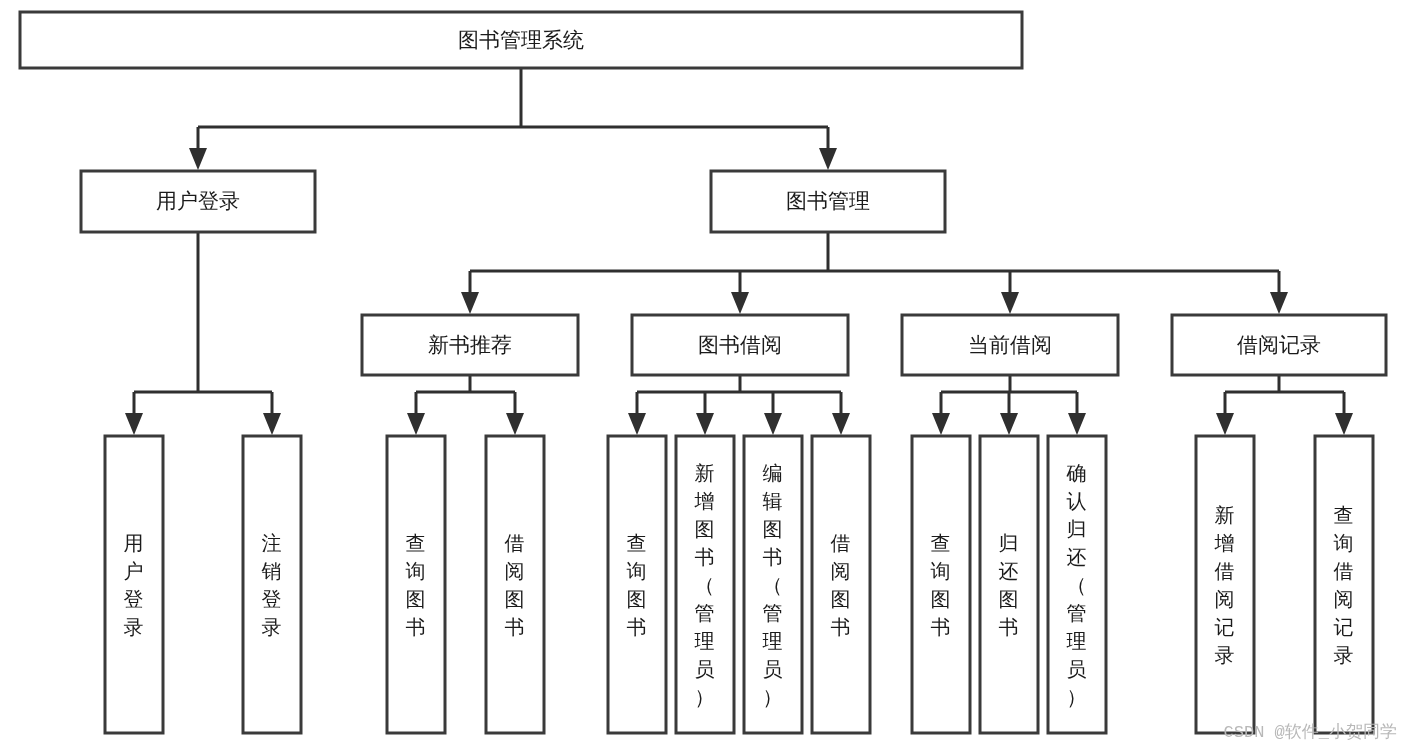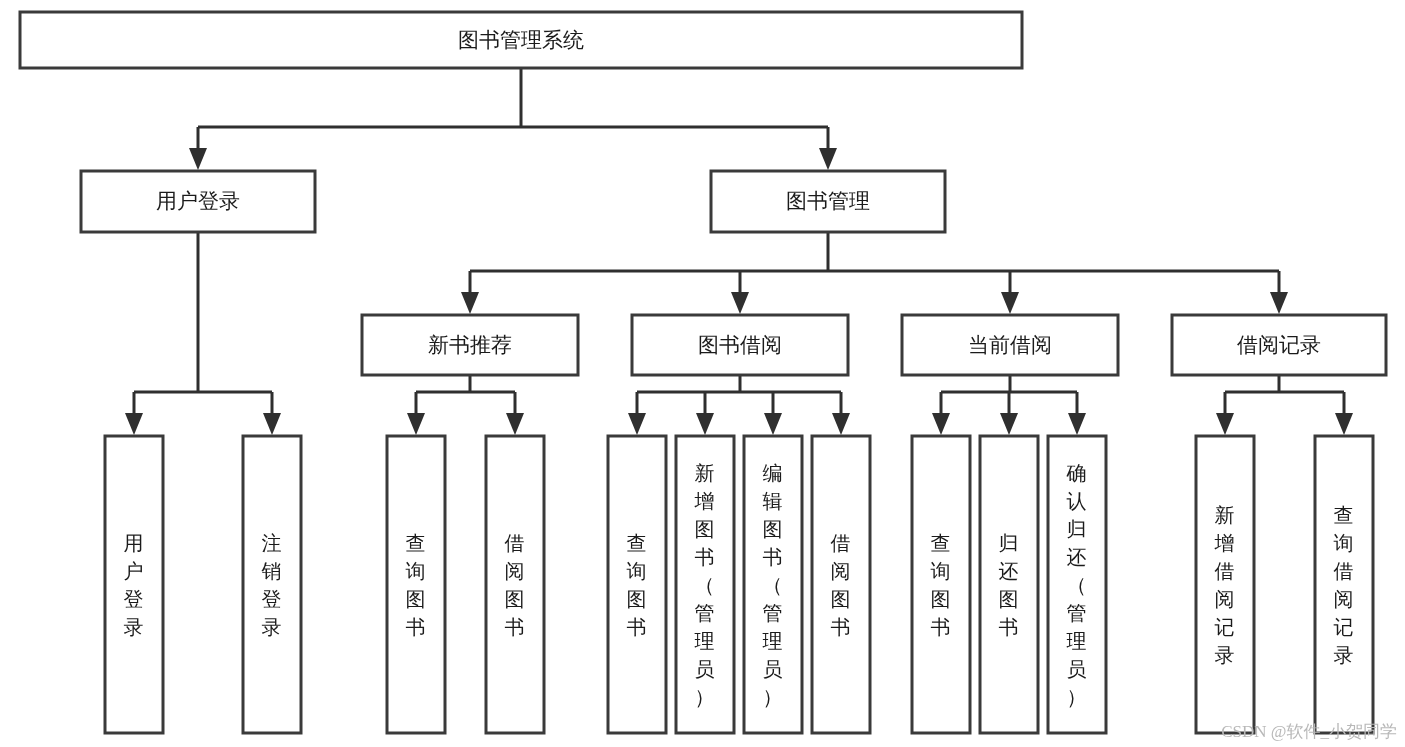--- a/index.html
+++ b/index.html
@@ -50,21 +50,21 @@
     stroke-width: 3;
     fill: none;
   }
   .arrow-head {
     fill: #2f2f2f;
   }
   .watermark {
     position: absolute;
     right: 8px;
     bottom: 4px;
-    font-family: Liberation Serif, serif;
+    font-family: Liberation Mono, monospace;
     font-size: 17px;
     color: #b8b8b8;
     white-space: nowrap;
     user-select: none;
   }
 </style>
 </head>
 <body>
 
 <div id="diagram-root">

